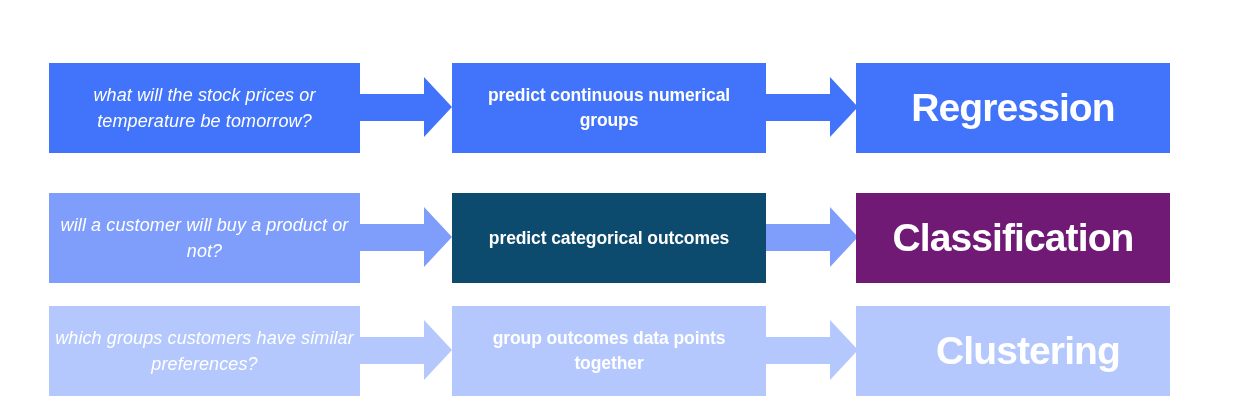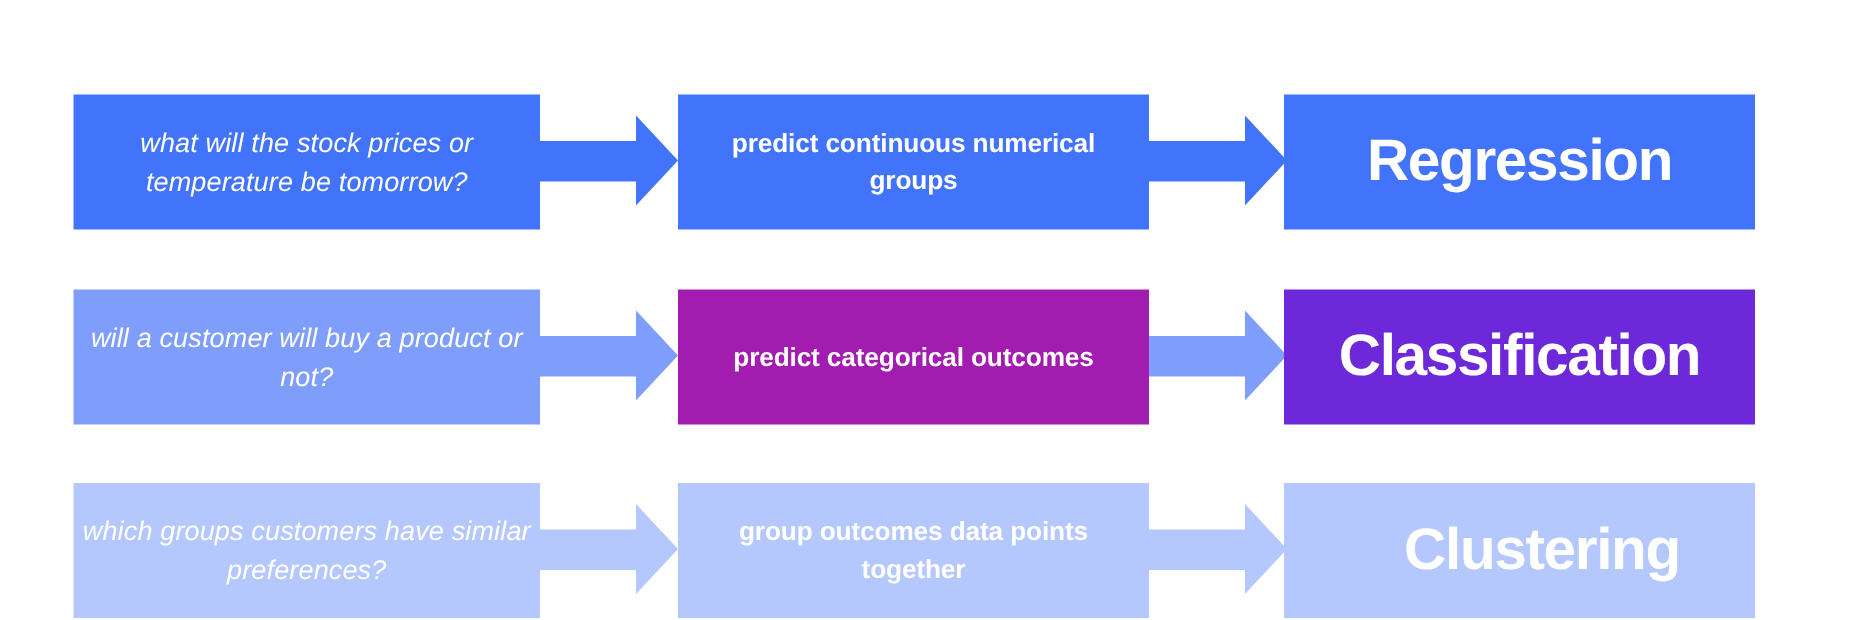--- a/index.html
+++ b/index.html
@@ -138,33 +138,33 @@
   </div>
 
   <div class="row" style="top:161px;padding-left:48px;">
     <div class="box box-question" style="background: rgb(127, 158, 252);">
       <span class="txt">will a customer will buy a product or not?</span>
     </div>
     <div class="arrow arrow-1">
       <div class="shaft" style="background: rgb(127, 158, 252);"></div>
       <div class="head" style="border-left-color: rgb(127, 158, 252);"></div>
     </div>
-    <div class="box box-task" style="background: #a21caf;">
+    <div class="box box-task" style="background: #0c4a6e;">
       <span class="txt">predict categorical outcomes</span>
     </div>
     <div class="arrow arrow-2">
       <div class="shaft" style="background: rgb(127, 158, 252);"></div>
       <div class="head" style="border-left-color: rgb(127, 158, 252);"></div>
     </div>
-    <div class="box box-result" style="background: #6d28d9; text-align: center;">
+    <div class="box box-result" style="background: #701a75; text-align: center;">
       <span class="txt">Classification</span>
     </div>
   </div>
 
-  <div class="row" style="top:290px;">
+  <div class="row" style="top:274px;">
     <div class="box box-question" style="background: rgb(181, 200, 253);">
       <span class="txt">which groups customers have similar preferences?</span>
     </div>
     <div class="arrow arrow-1">
       <div class="shaft" style="background: rgb(181, 200, 253);"></div>
       <div class="head" style="border-left-color: rgb(181, 200, 253);"></div>
     </div>
     <div class="box box-task" style="background: rgb(181, 200, 253);">
       <span class="txt">group outcomes data points together</span>
     </div>

